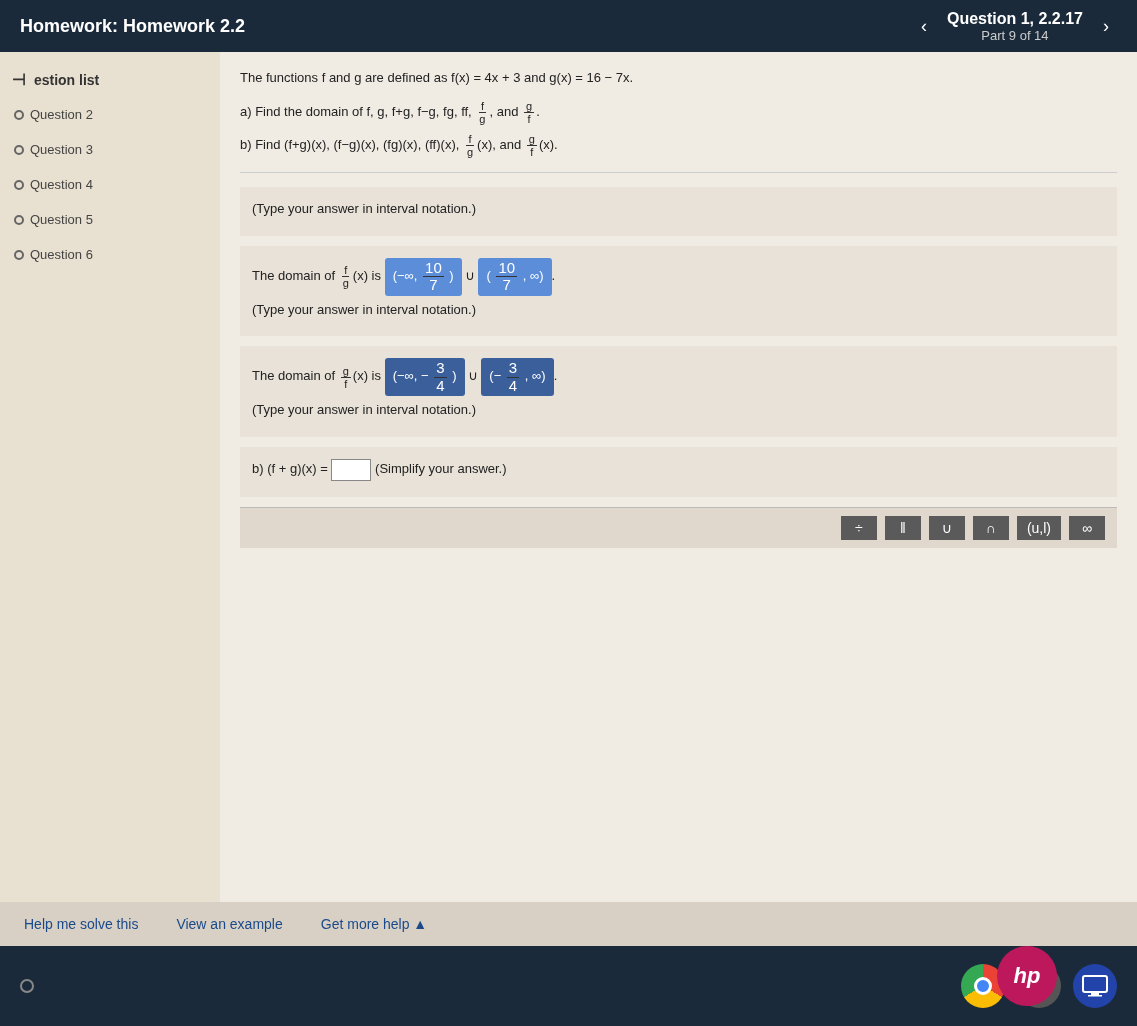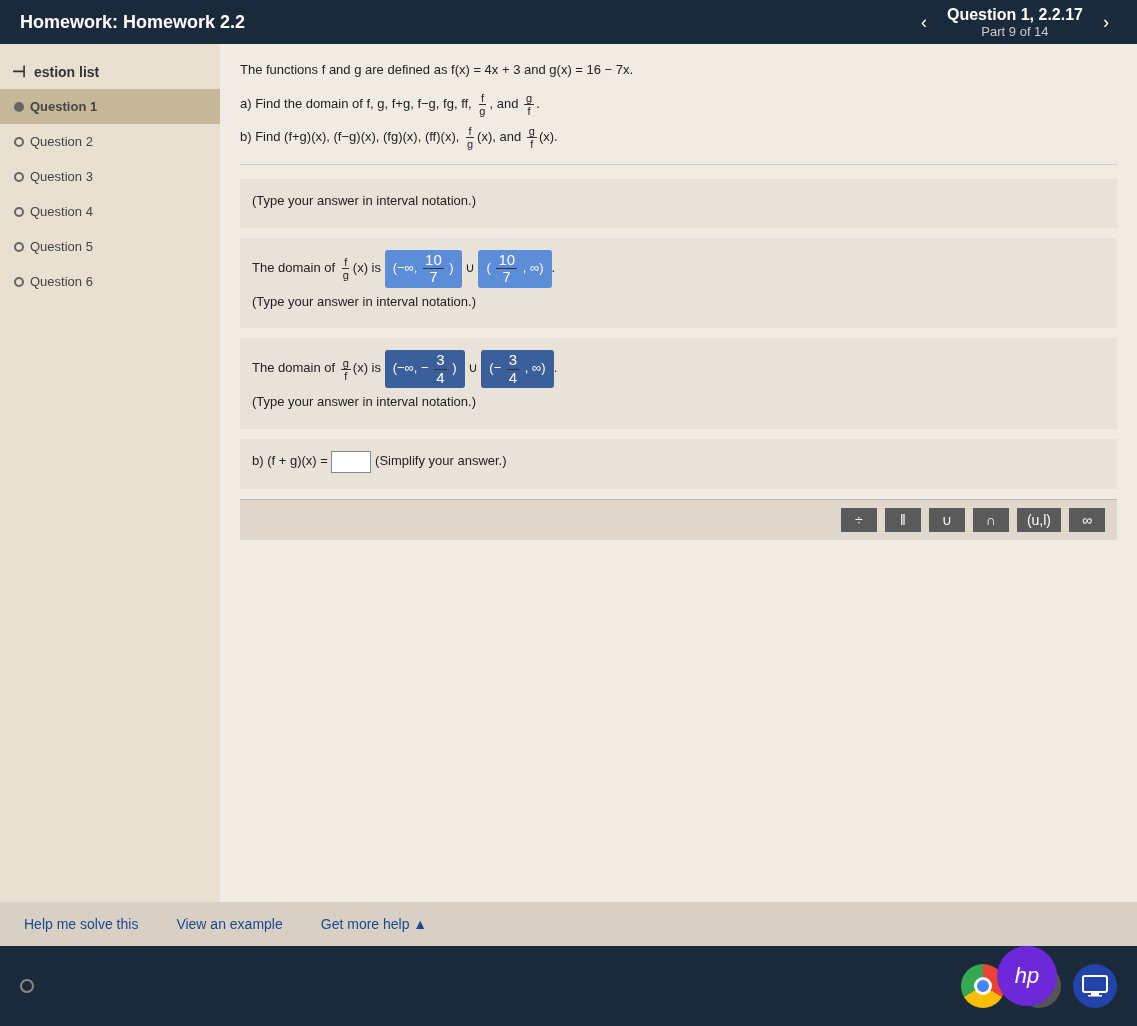--- a/index.html
+++ b/index.html
@@ -8,21 +8,21 @@
       height: 1026px;
       background: #2a3a4a;
       font-family: Arial, sans-serif;
       overflow: hidden;
       position: relative;
     }
 
     
     .header-bar {
       width: 100%;
-      height: 44px;
+      height: 52px;
       background: #1a2a3a;
       display: flex;
       align-items: center;
       justify-content: space-between;
       padding: 0 20px;
     }
     .header-title {
       color: white;
       font-size: 18px;
       font-weight: bold;
@@ -267,29 +267,29 @@
       font-size: 18px;
     }
 
     
     .hp-logo {
       position: absolute;
       bottom: 20px;
       right: 80px;
       width: 60px;
       height: 60px;
-      background: #6d28d9;
+      background: #be185d;
       border-radius: 50%;
       display: flex;
       align-items: center;
       justify-content: center;
       color: white;
       font-style: italic;
       font-size: 22px;
-      font-weight: normal;
+      font-weight: bold;
     }
 
     .frac {
       display: inline-flex;
       flex-direction: column;
       align-items: center;
       vertical-align: middle;
       font-size: 11px;
       line-height: 1.1;
       margin: 0 2px;
@@ -321,24 +321,20 @@
 </div>
 
 <div class="main-content">
 
   <div class="sidebar">
     <div class="sidebar-header">
       <span class="back-icon">⊣</span>
       <span>estion list</span>
     </div>
 
-    <div class="sidebar-question active">
-      <div class="radio"></div>
-      <span>Question 1</span>
-    </div>
     <div class="sidebar-question">
       <div class="radio"></div>
       <span>Question 2</span>
     </div>
     <div class="sidebar-question">
       <div class="radio"></div>
       <span>Question 3</span>
     </div>
     <div class="sidebar-question">
       <div class="radio"></div>

